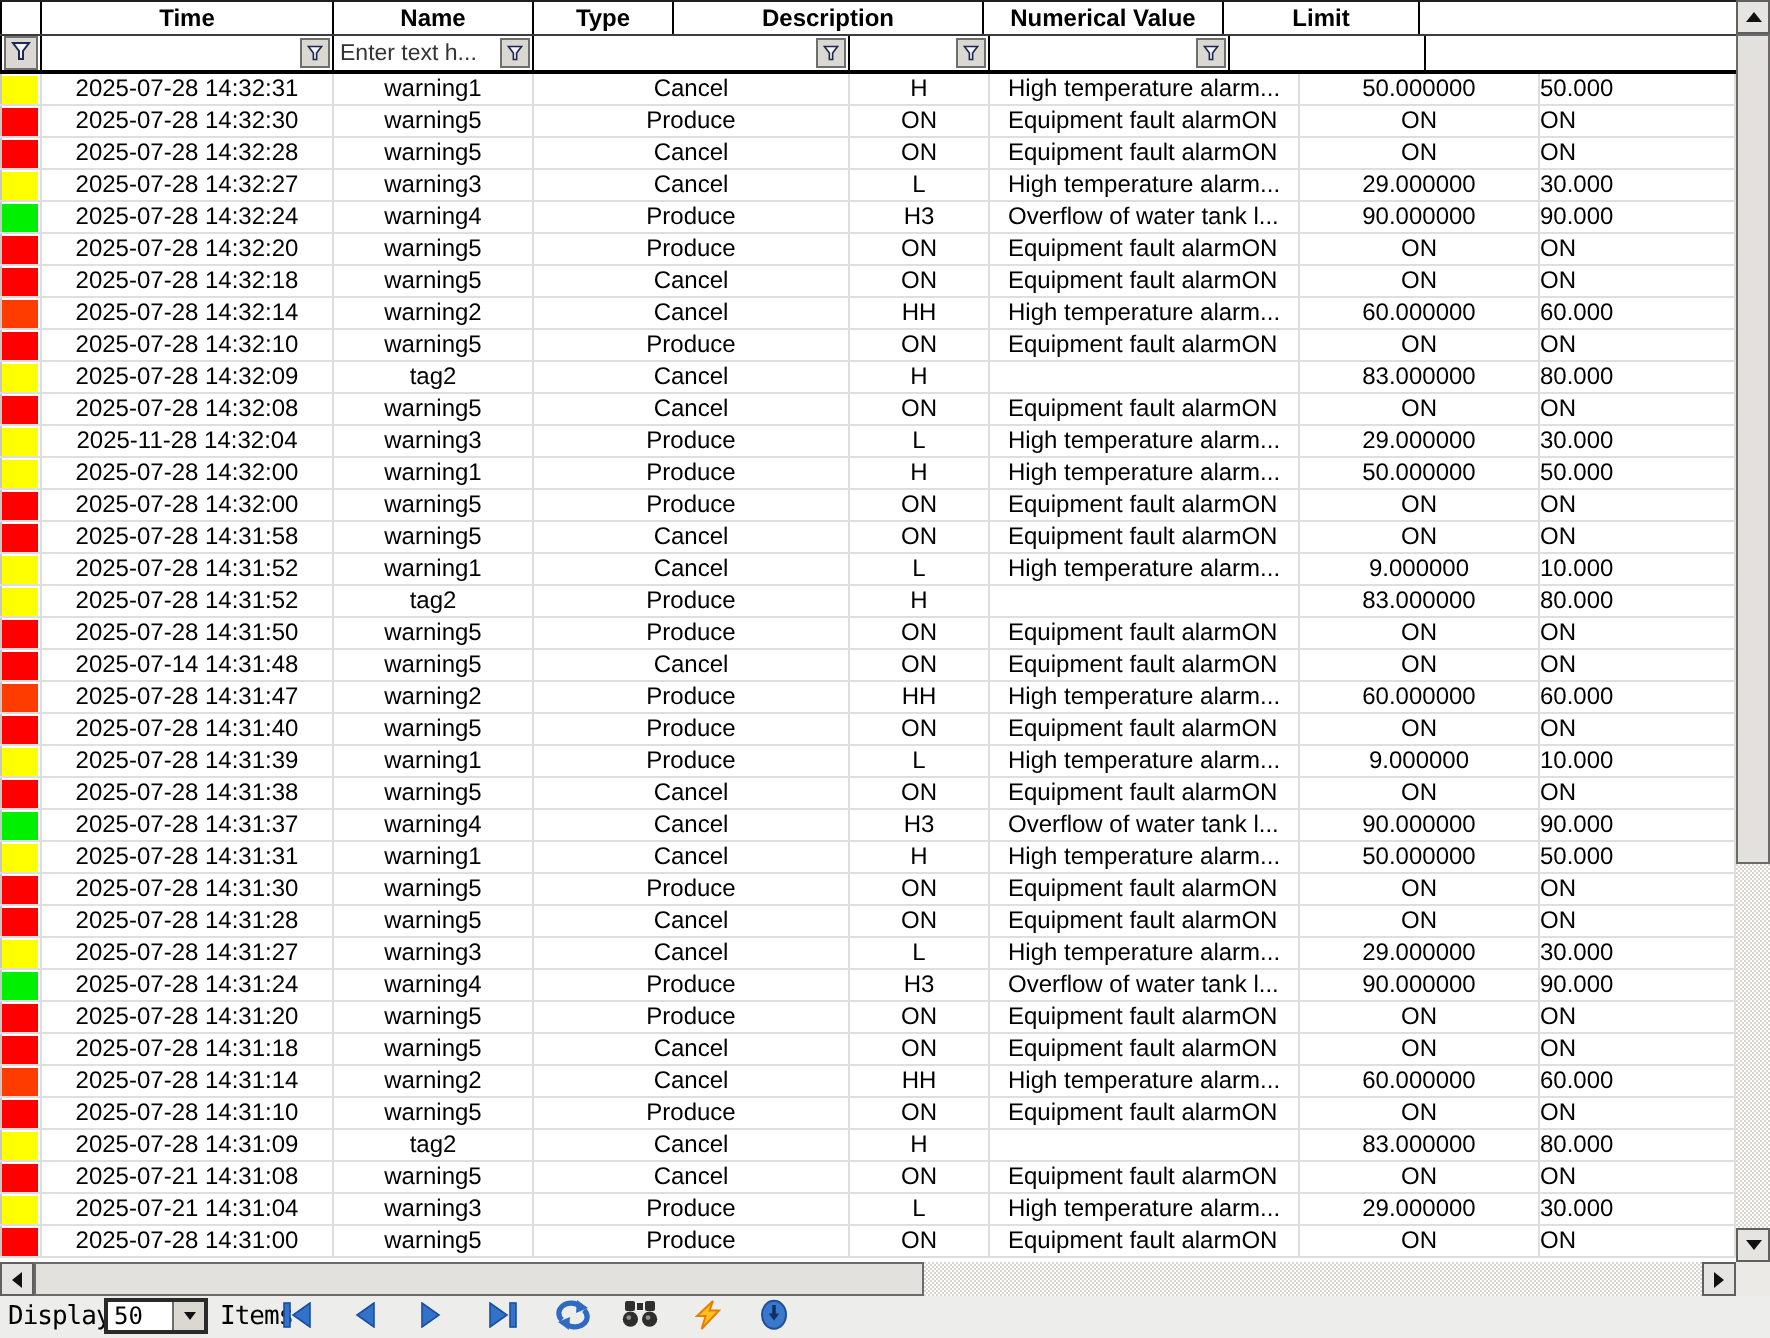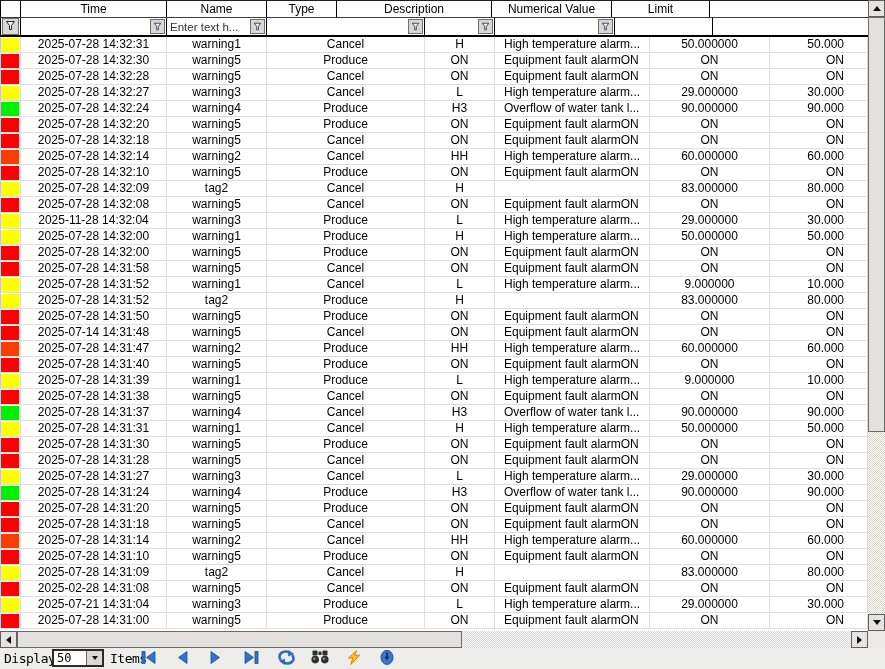--- a/index.html
+++ b/index.html
@@ -1,41 +1,41 @@
 <!DOCTYPE html>
 <html><head>
 <meta charset="utf-8">
 <style>
   html,body{margin:0;padding:0;}
   .app{position:relative;width:885px;height:669px;background:#fff;overflow:hidden;
        font-family:"Liberation Sans", sans-serif;-webkit-font-smoothing:antialiased;}
   .grid-head{position:absolute;top:0;left:0;width:868px;}
   .header-row{display:flex;height:18px;border-top:1px solid #1f1f1f;border-bottom:1px solid #3c3c3c;box-sizing:border-box;}
   .header-cell{box-sizing:border-box;border-right:1px solid #000;background:#fff;
-       font-weight:normal;font-size:12px;display:flex;align-items:center;justify-content:center;overflow:hidden;white-space:nowrap;}
+       font-weight:bold;font-size:12px;display:flex;align-items:center;justify-content:center;overflow:hidden;white-space:nowrap;}
   .header-cell.first{border-left:1px solid #000;}
   .filter-row{display:flex;height:19px;border-bottom:2px solid #000;box-sizing:border-box;}
   .filter-cell{box-sizing:border-box;border-right:1px solid #000;background:#fff;display:flex;align-items:center;overflow:hidden;}
   .filter-cell.first{border-left:1px solid #000;justify-content:center;}
   .filter-input{border:none;outline:none;flex:1;min-width:0;height:15px;font-family:"Liberation Sans",sans-serif;
        font-size:11.5px;padding:0 3px;color:#222;}
   .filter-input::placeholder{color:#333;opacity:1;}
   .funnel-btn{flex:none;width:15px;height:15px;margin-right:1px;background:#dbd8d2;border:1px solid #6e6e6e;
        display:flex;align-items:center;justify-content:center;box-sizing:border-box;cursor:default;}
   .funnel-btn.big{width:17px;height:17px;margin:0;}
   .col-ind{width:21px;}.col-time{width:146px;}.col-name{width:100px;}.col-event{width:158px;}
   .col-type{width:70px;}.col-desc{width:155px;}.col-value{width:120px;}.col-limit{width:98px;}
   .grid-body{position:absolute;top:37px;left:0;width:868px;height:594px;overflow:hidden;background:#fff;}
   .row{display:flex;height:16px;border-bottom:1px solid #dedede;box-sizing:border-box;}
   .cell{box-sizing:border-box;border-right:1px solid #dedede;font-size:12px;line-height:15px;
        white-space:nowrap;overflow:hidden;color:#000;}
   .cell.col-ind{border-left:1px solid #c8c8c8;}
   .c-center{text-align:center;}
   .c-left{padding-left:9px;text-align:left;}
-  .c-right{text-align:right;padding-right:23px;}
+  .c-right{padding-right:23px;}
   .chip{display:block;width:18px;height:14px;margin-top:1px;}
   
   .dither{background-color:#d8d5cf;background-image:repeating-conic-gradient(#ffffff 0% 25%, #d8d5cf 0% 50%);background-size:2px 2px;}
   .sb-btn{position:absolute;width:17px;height:17px;background:#e6e4e0;border:1px solid #5f5f5f;
        box-sizing:border-box;display:flex;align-items:center;justify-content:center;cursor:default;}
   .vsb{position:absolute;left:868px;top:0;width:17px;height:631px;background:#eceae6;}
   .vsb-thumb{position:absolute;left:0;top:17px;width:17px;height:415px;background:#e3e1dd;border:1px solid #6a6a6a;box-sizing:border-box;}
   .vsb-track{position:absolute;left:0;top:432px;width:17px;height:182px;}
   .hsb{position:absolute;left:0;top:631px;width:868px;height:17px;background:#eceae6;}
   .hsb-thumb{position:absolute;left:17px;top:0;width:445px;height:17px;background:#e3e1dd;border:1px solid #6a6a6a;box-sizing:border-box;}
@@ -564,21 +564,21 @@
       <div class="cell col-type c-center">H</div>
       <div class="cell col-desc c-left"></div>
       <div class="cell col-value c-center">83.000000</div>
       <div class="cell col-limit c-right">80.000</div>
     </div>
 
     <div class="row">
       <div class="cell col-ind">
           <span class="chip" style="background: rgb(255, 0, 0);"></span>
         </div>
-      <div class="cell col-time c-center">2025-02-28 14:31:08</div>
+      <div class="cell col-time c-center">2025-07-21 14:31:08</div>
       <div class="cell col-name c-center">warning5</div>
       <div class="cell col-event c-center">Cancel</div>
       <div class="cell col-type c-center">ON</div>
       <div class="cell col-desc c-left">Equipment fault alarmON</div>
       <div class="cell col-value c-center">ON</div>
       <div class="cell col-limit c-right">ON</div>
     </div>
 
     <div class="row">
       <div class="cell col-ind">

